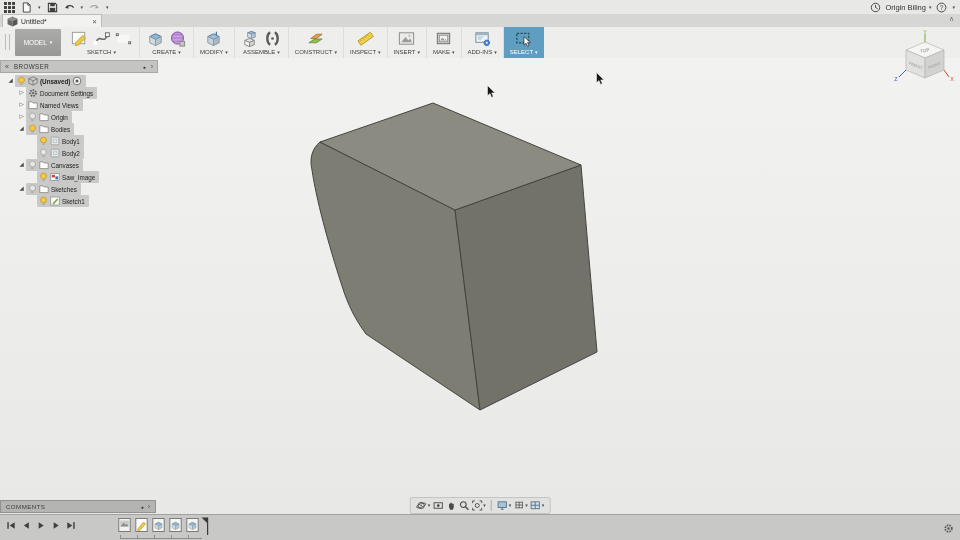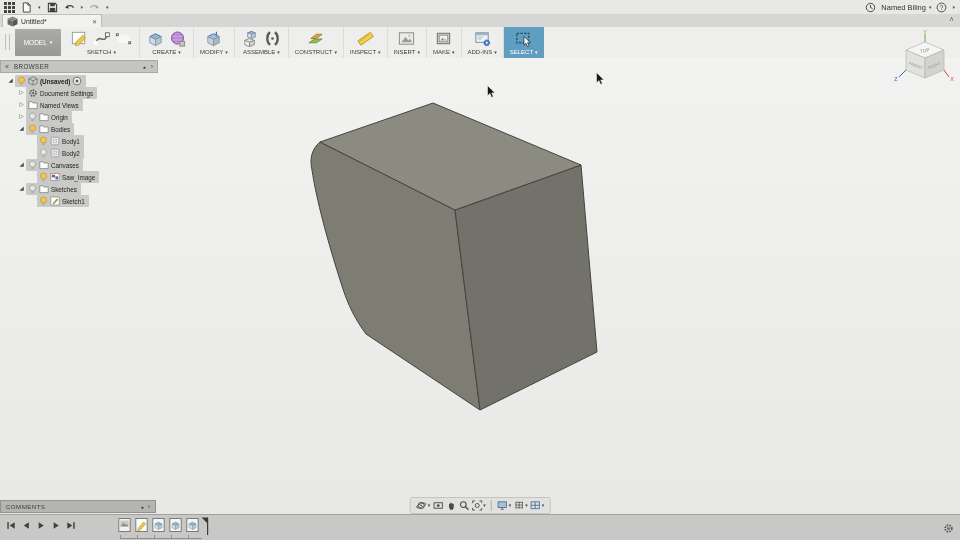--- a/index.html
+++ b/index.html
@@ -159,21 +159,21 @@
         <div class="caret">▾</div>
       </div>
     <div class="topbar-right">
       <span class="ticon">
           <svg viewBox="0 0 12 12">
             <circle cx="6" cy="6" r="4.6" fill="none" stroke="#3f3f3d" stroke-width="1"></circle>
             <path d="M6 3.2 V6 L8.2 7.2" stroke="#3f3f3d" fill="none"></path>
           </svg>
         </span>
       <span class="user">
-        <span>Named Biling</span>
+        <span>Origin Biling</span>
         <span class="caret">▾</span>
       </span>
       <span class="ticon">
           <svg viewBox="0 0 12 12">
             <circle cx="6" cy="6" r="4.8" fill="none" stroke="#3f3f3d" stroke-width="1"></circle>
             <text x="6" y="8.4" font-size="7" text-anchor="middle" fill="#3f3f3d">?</text>
           </svg>
         </span>
       <span class="caret">▾</span>
     </div>

